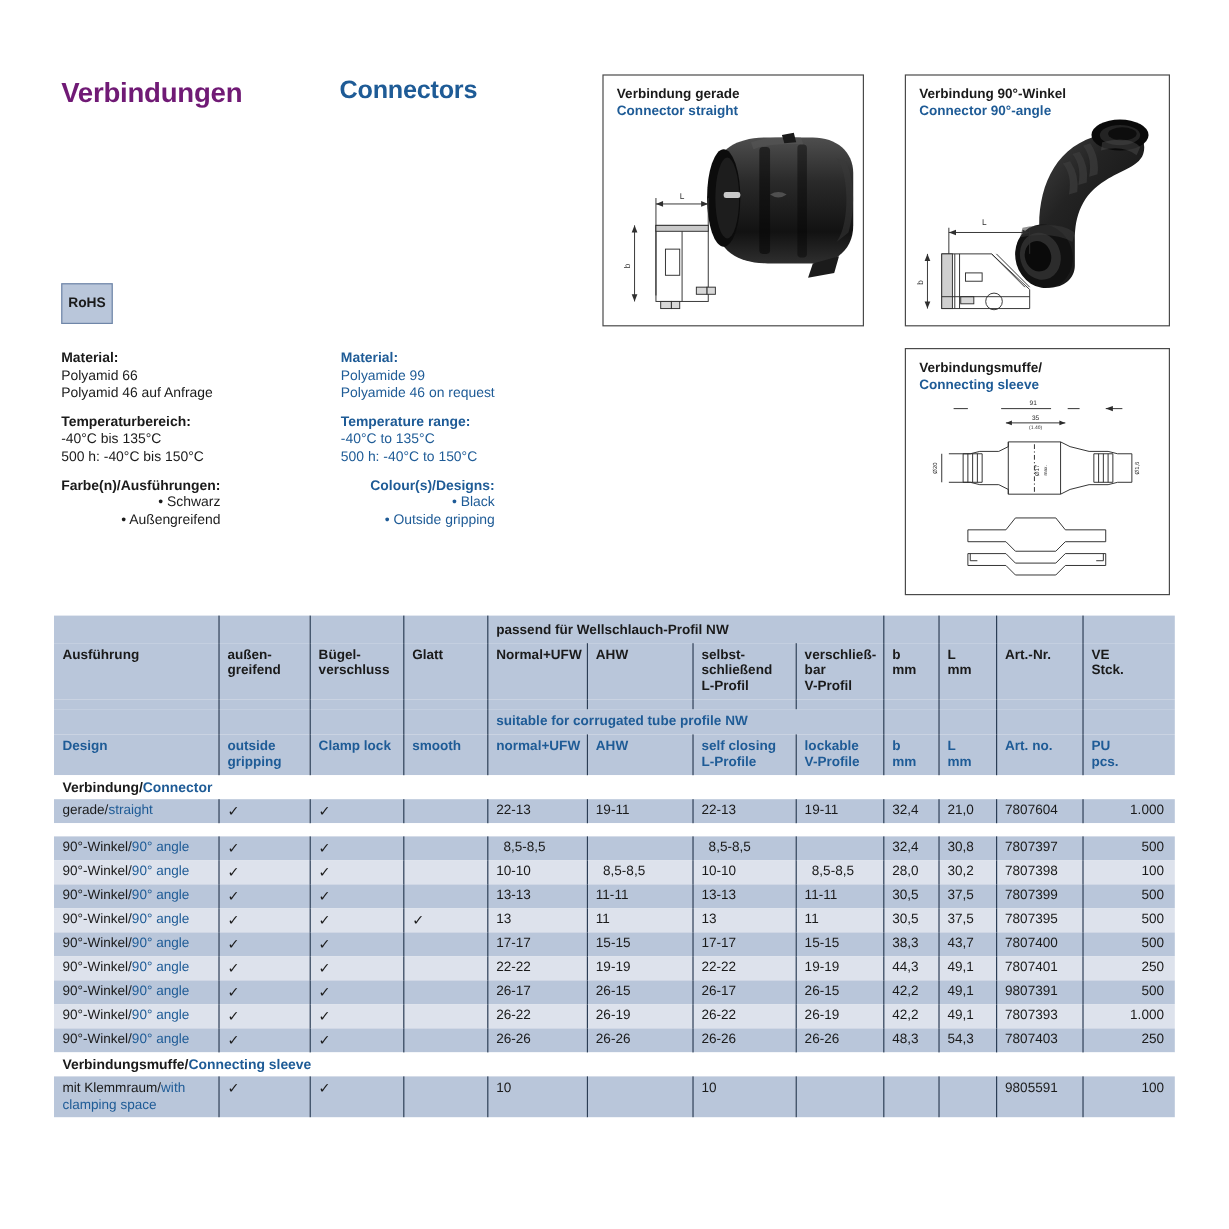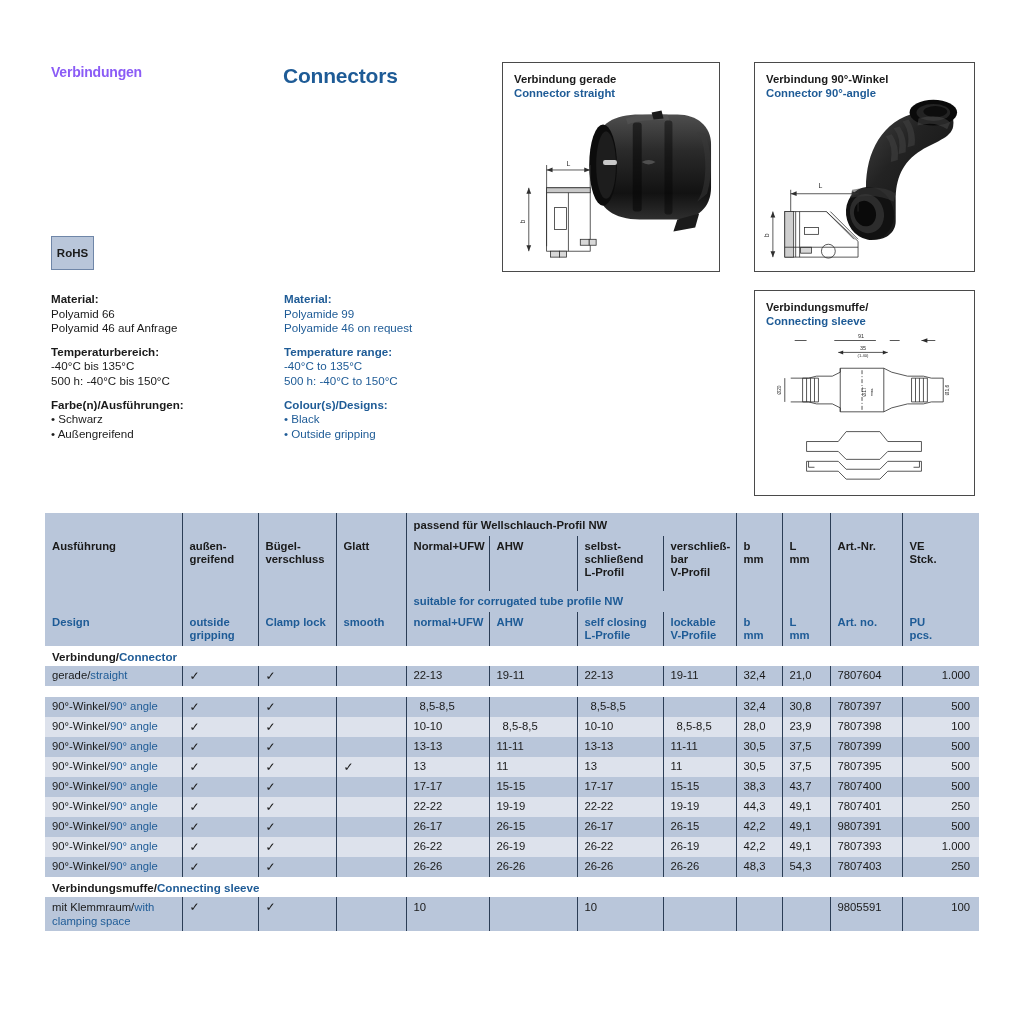--- a/index.html
+++ b/index.html
@@ -9,21 +9,21 @@
     background: #ffffff;
     font-family: "Liberation Sans", sans-serif;
     color: #1a1a1a;
     overflow: hidden;
   }
   .page { position: relative; width: 1024px; height: 1024px; }
 
   
   .title-de {
     position: absolute; left: 51px; top: 64px;
-    font-size: 14px; font-weight: bold; color: #8b5cf6;
+    font-size: 23px; font-weight: bold; color: #701a75;
     letter-spacing: -0.2px;
   }
   .title-en {
     position: absolute; left: 283px; top: 64px;
     font-size: 21px; font-weight: bold; color: #1e5b96;
     letter-spacing: -0.2px;
   }
 
   
   .rohs {
@@ -34,21 +34,21 @@
     font-size: 11.5px; font-weight: bold; color: #1a1a1a;
   }
 
   
   .spec { position: absolute; font-size: 11.6px; line-height: 14.6px; }
   .spec-de { left: 51px; top: 292px; color: #1a1a1a; }
   .spec-en { left: 284px; top: 292px; color: #1e5b96; }
   .spec h4 { margin: 0; font-size: 11.6px; font-weight: bold; }
   .spec p  { margin: 0; font-weight: normal; }
   .spec .grp { margin-bottom: 9px; }
-  .spec .grp:last-child { margin-bottom: 0; }
+  .spec .grp:last-child { margin-bottom: 0; text-align: right; }
 
   
   .figbox {
     position: absolute; background: #ffffff;
     border: 1px solid #4a4a4a;
     overflow: hidden;
   }
   .fig-cap { position: absolute; left: 11px; top: 9px; line-height: 14px; }
   .fig-cap .de { font-size: 11.3px; font-weight: bold; color: #1a1a1a; display: block; }
   .fig-cap .en { font-size: 11.3px; font-weight: bold; color: #1e5b96; display: block; }
@@ -434,21 +434,21 @@
           <tr class="drow light">
             <td class="nb">90°-Winkel/<span class="en">90° angle</span></td>
             <td><span class="ck">✓</span></td>
             <td><span class="ck">✓</span></td>
             <td></td>
             <td class="num">10-10</td>
             <td class="num ind">8,5-8,5</td>
             <td class="num">10-10</td>
             <td class="num ind">8,5-8,5</td>
             <td class="num">28,0</td>
-            <td class="num">23,9</td>
+            <td class="num">30,2</td>
             <td class="num">7807398</td>
             <td class="num ra">100</td>
           </tr>
           <tr class="drow dark">
             <td class="nb">90°-Winkel/<span class="en">90° angle</span></td>
             <td><span class="ck">✓</span></td>
             <td><span class="ck">✓</span></td>
             <td></td>
             <td class="num">13-13</td>
             <td class="num">11-11</td>

